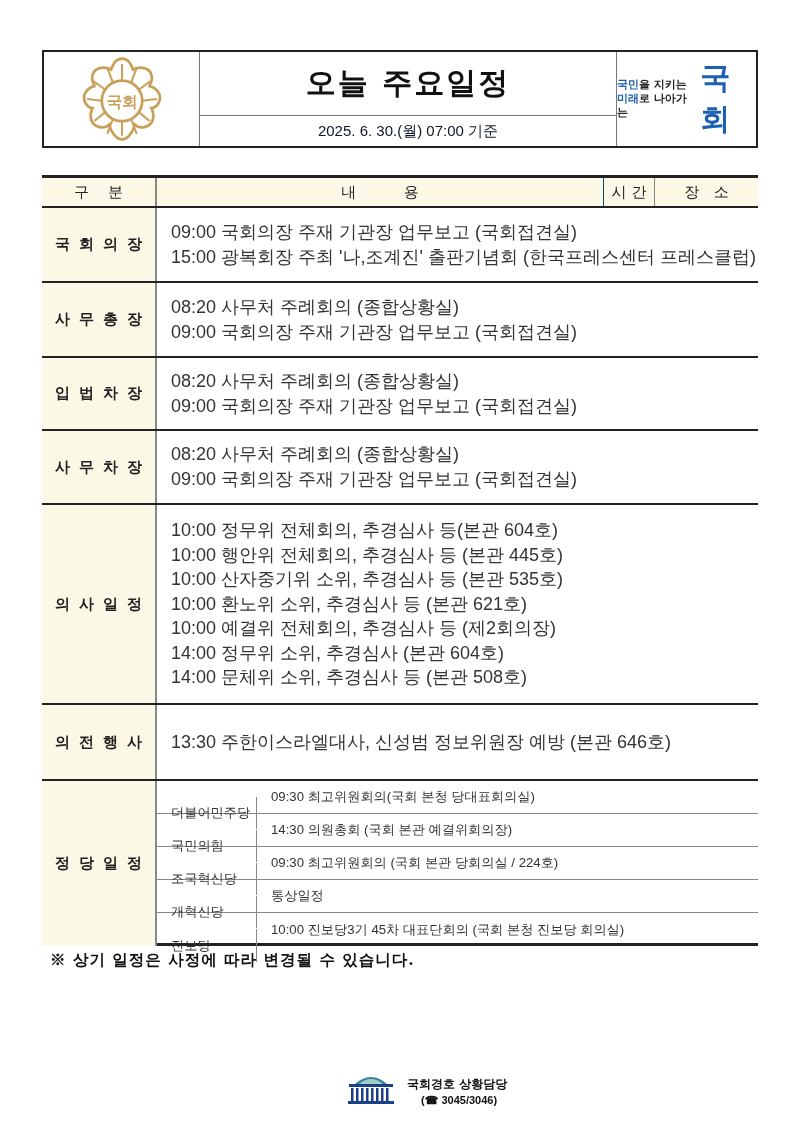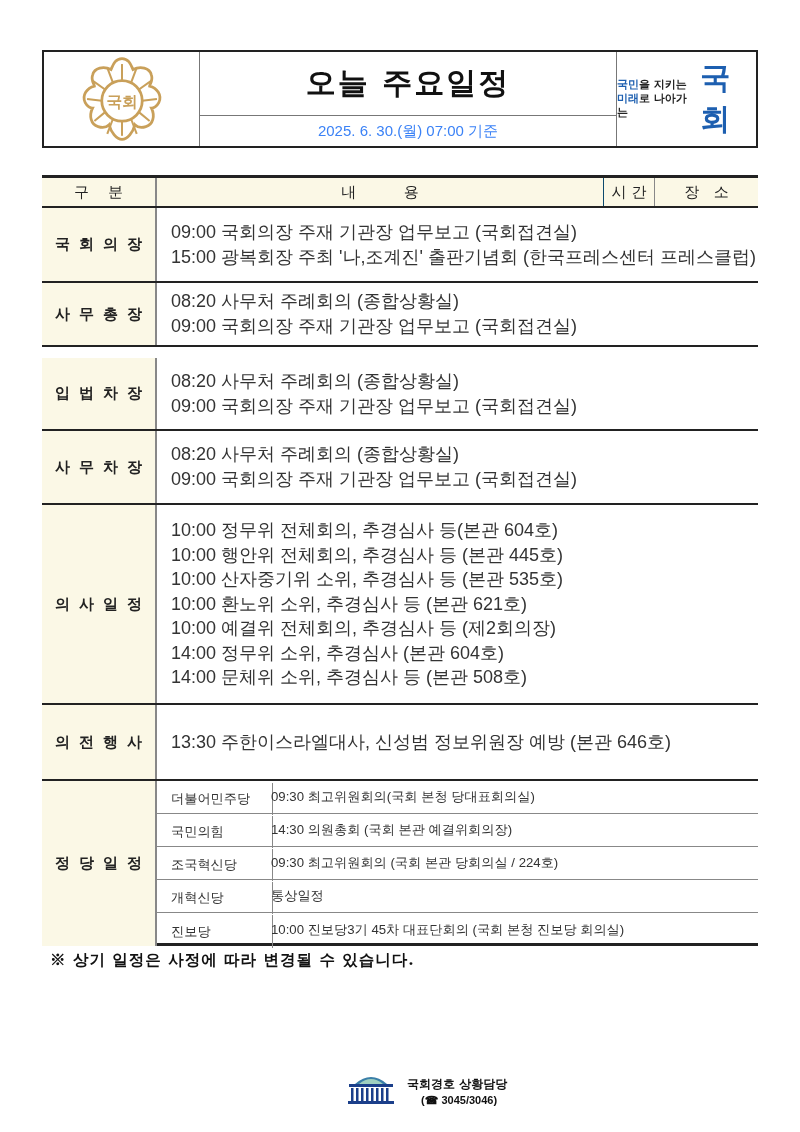--- a/index.html
+++ b/index.html
@@ -2,38 +2,38 @@
 <html><head>
 <meta charset="utf-8">
 <style>
   html, body { margin:0; padding:0; background:#ffffff; }
   body { width:800px; height:1132px; position:relative; font-family:"DejaVu Sans", sans-serif; color:#222; overflow:hidden; }
   .abs { position:absolute; box-sizing:border-box; }
   
   .hdr { left:42px; top:50px; width:716px; height:98px; border:2px solid #222; }
   .hdr-logo { left:0; top:0; width:156px; height:94px; border-right:1px solid #777; display:flex; align-items:center; justify-content:center; }
   .hdr-title { left:156px; top:0; width:417px; height:64px; border-right:1px solid #777; border-bottom:1px solid #777; display:flex; align-items:center; justify-content:center; font-size:30px; font-weight:bold; color:#111; letter-spacing:2px; }
-  .hdr-date { left:156px; top:64px; width:417px; height:30px; border-right:1px solid #777; display:flex; align-items:center; justify-content:center; font-size:15px; color:#3b82f6; font-family:"Liberation Sans", sans-serif; }
+  .hdr-date { left:156px; top:64px; width:417px; height:30px; border-right:1px solid #777; display:flex; align-items:center; justify-content:center; font-size:15px; color:#0f172a; font-family:"Liberation Sans", sans-serif; }
   .hdr-brand { left:573px; top:0; width:139px; height:94px; display:flex; align-items:center; justify-content:center; }
   .brand-text { font-size:11px; line-height:14px; color:#222; font-weight:bold; }
   .brand-text .blue { color:#1d5fb0; }
   .brand-big { font-size:30px; font-weight:bold; color:#1d5fb0; margin-left:3px; letter-spacing:-2px; }
 
   
   .tbl { left:42px; top:175px; width:716px; height:771px; border-top:3px solid #222; border-bottom:3px solid #222; }
   .thead { left:0; top:0; width:716px; height:30px; background:#fbf8e6; border-bottom:2px solid #222; font-size:15px; }
   .th { top:0; height:28px; display:flex; align-items:center; justify-content:center; }
   .row { left:0; width:716px; border-bottom:2px solid #222; }
   .label { left:0; top:0; width:115px; height:100%; background:#fbf8e6; border-right:2px solid #888; display:flex; align-items:center; justify-content:center; font-size:15px; font-weight:bold; letter-spacing:9px; padding-left:9px; color:#222; }
   .content { left:115px; top:0; width:601px; height:100%; display:flex; flex-direction:column; justify-content:center; padding-left:14px; font-size:18px; color:#333; font-family:"Liberation Sans", sans-serif; }
   .content .line { line-height:25px; white-space:nowrap; }
   .agenda .line { line-height:24.5px; }
   .party-row { left:115px; width:601px; height:33.4px; border-bottom:1px solid #888; font-size:13.2px; color:#333; font-family:"Liberation Sans", sans-serif; }
   .party-row:last-child { border-bottom:none; }
-  .party-name { left:0; top:2px; width:116px; height:100%; border-right:1px solid #888; display:flex; align-items:center; padding-left:14px;font-family:Liberation Serif, serif; }
+  .party-name { left:0; top:16px; width:100px; height:100%; border-right:1px solid #888; display:flex; align-items:center; padding-left:14px;font-family:Liberation Serif, serif; }
   .party-sched { left:100px; top:0; width:501px; height:100%; display:flex; align-items:center; padding-left:14px; white-space:nowrap; }
 
   .note { left:50px; top:950px; font-size:15.5px; font-weight:bold; color:#111; font-family:"DejaVu Serif", serif; letter-spacing:1px; }
   .footer { left:345px; top:1072px; width:200px; height:40px; }
   .footer-dept { left:62px; top:4px; font-size:12px; font-weight:bold; color:#111; }
   .footer-phone { left:76px; top:22px; font-size:11px; font-weight:bold; color:#111; font-family:"Liberation Sans", sans-serif; }
 </style>
 </head>
 <body>
 
@@ -81,21 +81,21 @@
   </div>
 
   <div class="abs row" style="top:30px;height:75px;">
     <div class="abs label">국회의장</div>
     <div class="abs content">
       <div class="line">09:00 국회의장 주재 기관장 업무보고 (국회접견실)</div>
       <div class="line">15:00 광복회장 주최 '나,조계진' 출판기념회 (한국프레스센터 프레스클럽)</div>
     </div>
   </div>
 
-  <div class="abs row" style="top:105px;height:64px;">
+  <div class="abs row" style="top:105px;height:75px;">
     <div class="abs label">사무총장</div>
     <div class="abs content">
       <div class="line">08:20 사무처 주례회의 (종합상황실)</div>
       <div class="line">09:00 국회의장 주재 기관장 업무보고 (국회접견실)</div>
     </div>
   </div>
 
   <div class="abs row" style="top:180px;height:73px;">
     <div class="abs label">입법차장</div>
     <div class="abs content">

